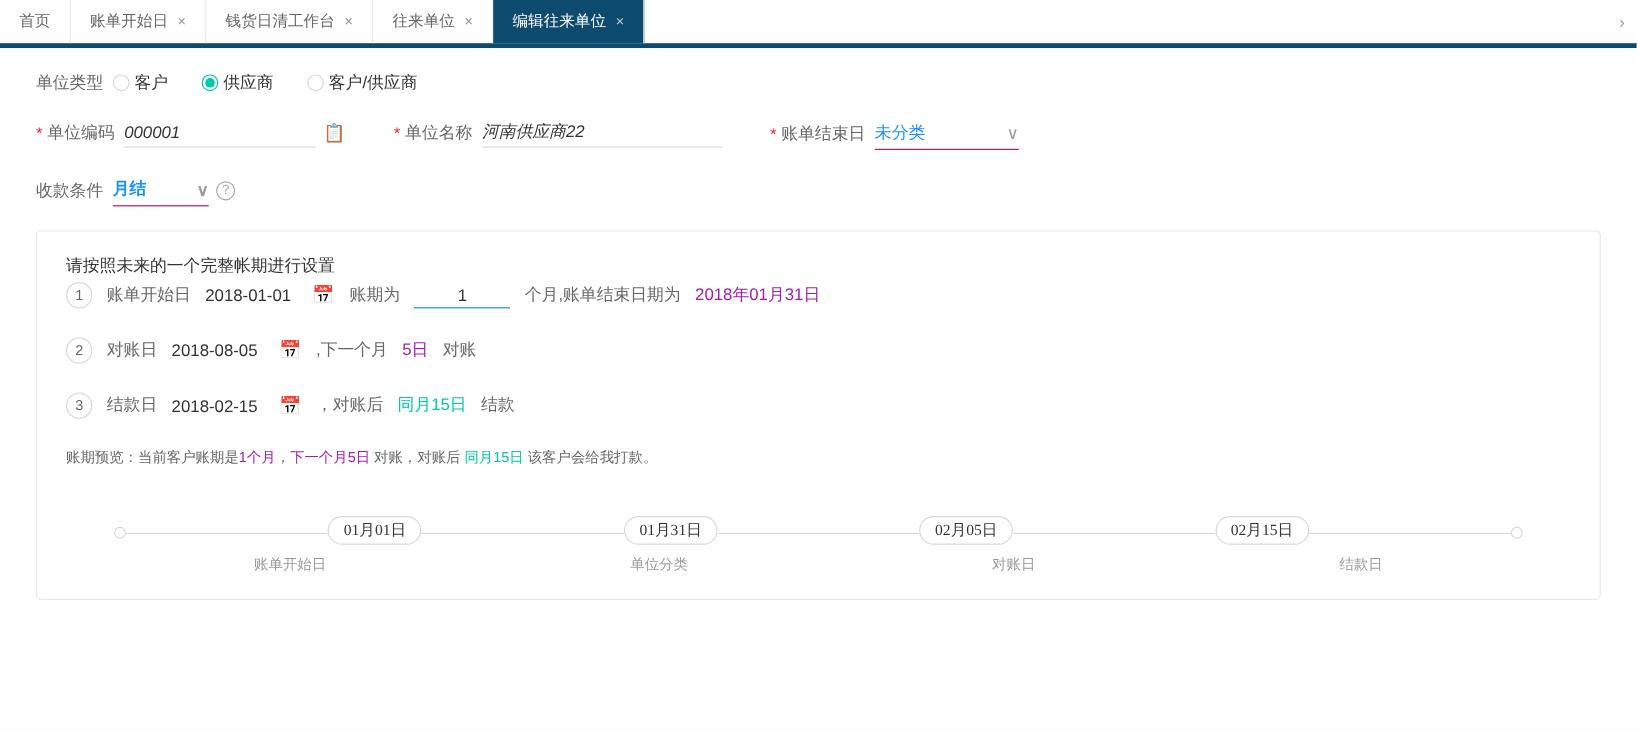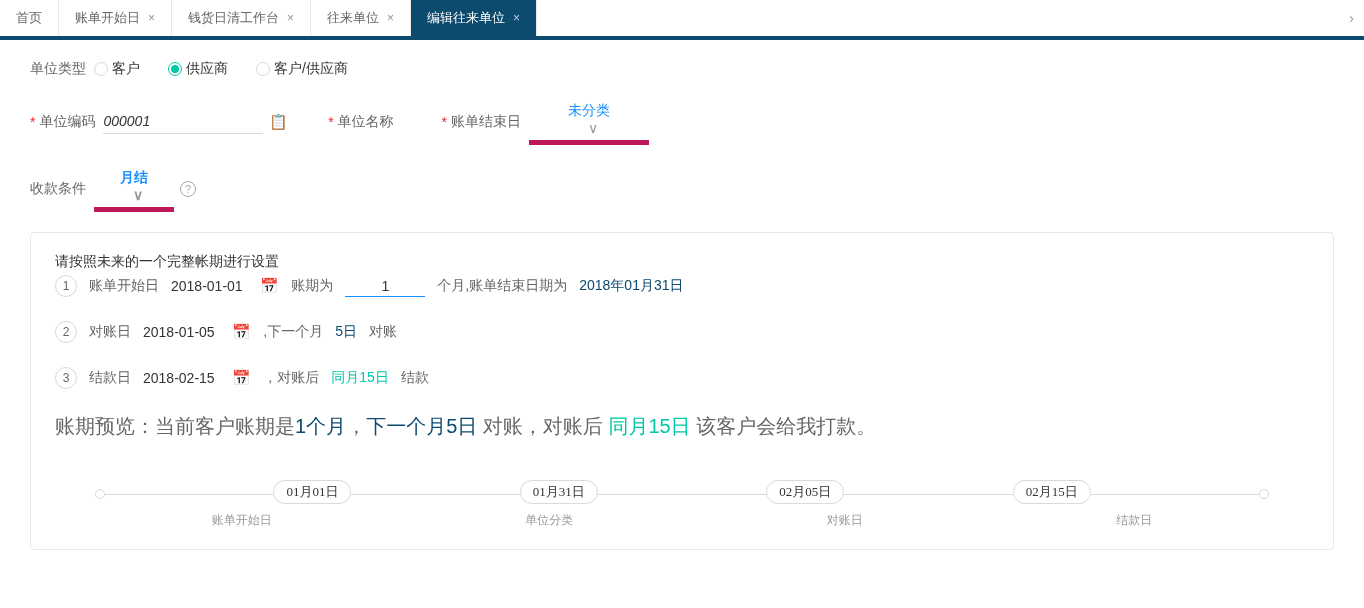--- a/index.html
+++ b/index.html
@@ -47,21 +47,21 @@
     
     .main-content {
       background: #fff;
       padding: 20px 30px;
       min-height: calc(100vh - 40px);
     }
 
     
     .form-row {
       display: flex;
-      align-items: center;
+      align-items: flex-start;
       margin-bottom: 20px;
     }
     .form-item {
       display: flex;
       align-items: center;
       margin-right: 40px;
     }
     .form-label {
       color: #666;
       margin-right: 8px;
@@ -97,25 +97,24 @@
       background: transparent;
       width: 160px;
       font-style: italic;
     }
     .form-input.wide { width: 200px; }
 
     
     .select-wrap {
       display: flex;
       align-items: center;
-      border-bottom: 5px solid #be185d;
+      border-bottom: 1px solid #be185d;
       padding: 4px 0;
       cursor: pointer;
       min-width: 120px;
-      flex-direction: column;
     }
     .select-val { flex: 1; color: #1890ff; font-size: 14px; }
     .select-arrow { color: #999; margin-left: 8px; }
 
     
     .cal-icon {
       color: #aaa;
       margin-left: 6px;
       cursor: pointer;
       font-size: 15px;
@@ -156,26 +155,26 @@
       border: none;
       border-bottom: 1px solid #1890ff;
       outline: none;
       width: 80px;
       font-size: 14px;
       color: #333;
       text-align: center;
       padding: 2px 4px;
     }
     .step-text { color: #666; }
-    .highlight-orange { color: #0c4a6e; }
+    .highlight-orange { color: #a21caf; }
     .highlight-teal { color: #00c9a7; }
 
     
     .preview-text {
-      font-size: 20px;
+      font-size: 12px;
       color: #666;
       margin-bottom: 20px;
     }
 
     
     .timeline {
       display: flex;
       align-items: center;
       padding: 20px 30px 0 30px;
       position: relative;
@@ -280,20 +279,21 @@
   <div class="form-row">
     <div class="form-item">
       <span class="required-star">*</span>
       <span class="form-label">单位编码</span>
       <input type="text" class="form-input" value="000001" style="">
       <span class="cal-icon">📋</span>
     </div>
     <div class="form-item">
       <span class="required-star">*</span>
       <span class="form-label">单位名称</span>
+      <input type="text" class="form-input wide" value="河南供应商22" style="">
     </div>
     <div class="form-item">
       <span class="required-star">*</span>
       <span class="form-label">账单结束日</span>
       <div class="select-wrap">
         <span class="select-val">未分类</span>
         <span class="select-arrow">∨</span>
       </div>
     </div>
   </div>
@@ -319,21 +319,21 @@
       <span class="cal-icon">📅</span>
       <span class="step-text">账期为</span>
       <input type="text" class="step-input" value="1" style="">
       <span class="step-text">个月,账单结束日期为</span>
       <span class="highlight-orange">2018年01月31日</span>
     </div>
 
     <div class="step-row">
       <div class="step-num">2</div>
       <span class="step-label">对账日</span>
-      <span class="step-value">2018-01-05</span>
+      <span class="step-value">2018-08-05</span>
       <span class="cal-icon">📅</span>
       <span class="step-text">,下一个月</span>
         <span class="highlight-orange">5日</span>
         <span class="step-text"> 对账</span>
     </div>
 
     <div class="step-row">
       <div class="step-num">3</div>
       <span class="step-label">结款日</span>
       <span class="step-value">2018-02-15</span>

